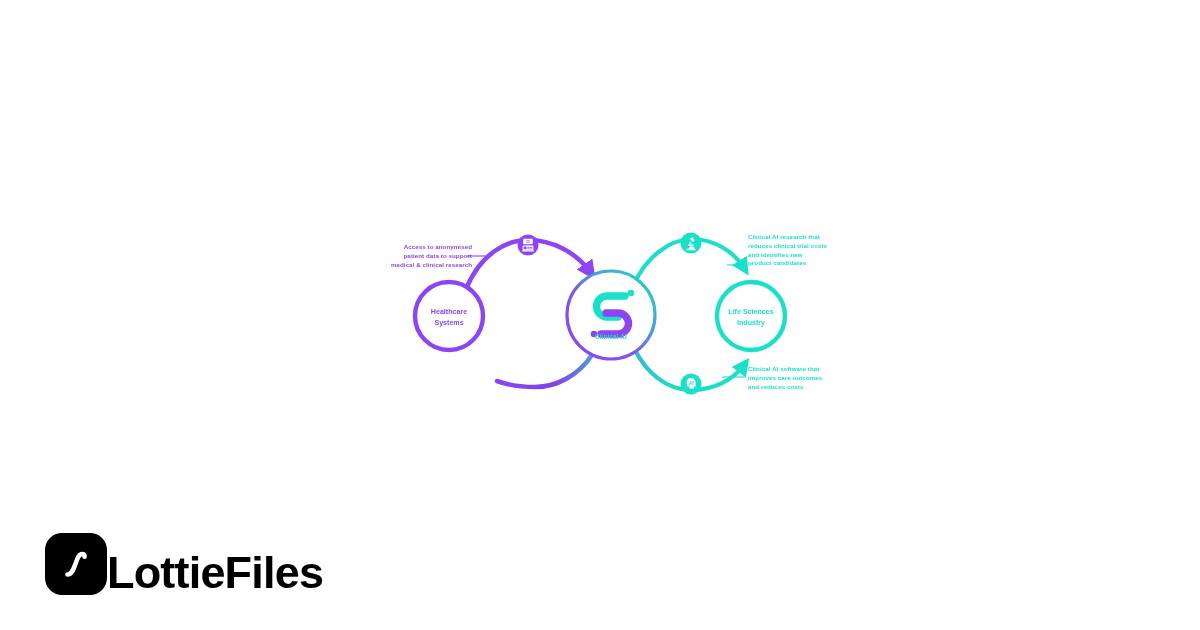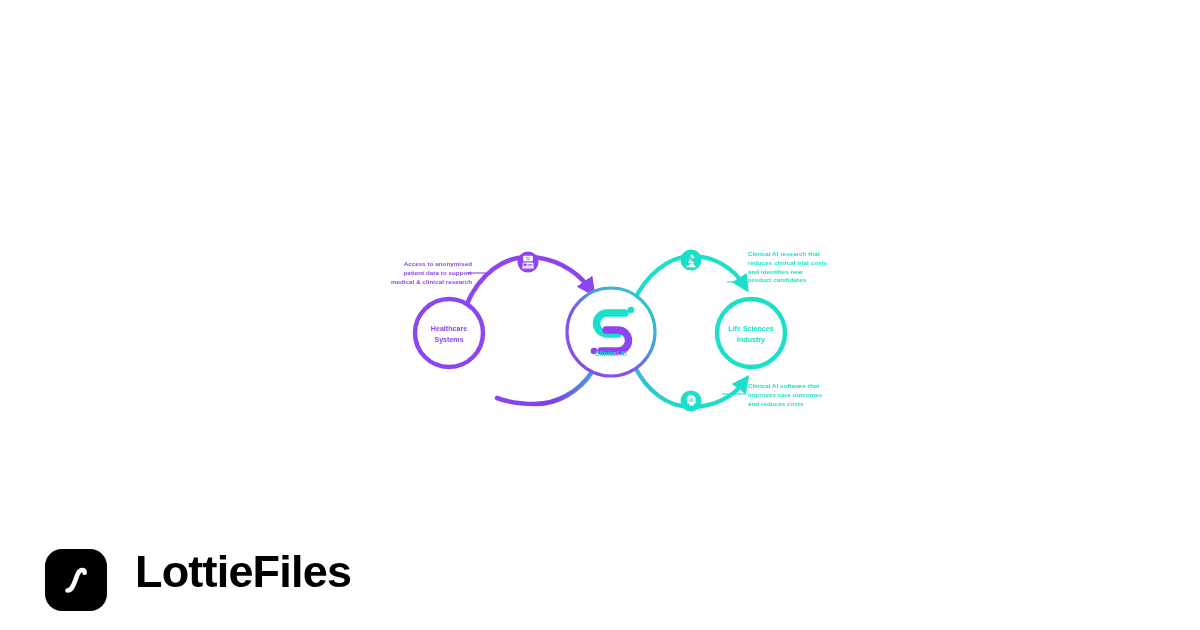--- a/index.html
+++ b/index.html
@@ -14,21 +14,21 @@
     position: relative;
     overflow: hidden;
     font-family: "Liberation Sans", sans-serif;
     -webkit-font-smoothing: antialiased;
   }
 
   
   #diagram-stage {
     position: absolute;
     left: 0;
-    top: 17px;
+    top: 0;
     width: 1200px;
     height: 568px;
   }
   #diagram-svg {
     position: absolute;
     left: 0;
     top: 0;
     width: 1200px;
     height: 630px;
     display: block;
@@ -80,23 +80,22 @@
     color: #1AE0C9;
     letter-spacing: 0.02em;
   }
 
   
   #brand-lockup {
     position: absolute;
     left: 45px;
     top: 533px;
     display: flex;
-    align-items: flex-start;
-    gap: 28px;
-    margin-top: 16px;
+    align-items: flex-end;
+    gap: 0;
   }
   #brand-mark {
     width: 62px;
     height: 62px;
     background: #000000;
     border-radius: 17px;
     display: flex;
     align-items: center;
     justify-content: center;
     flex: none;

